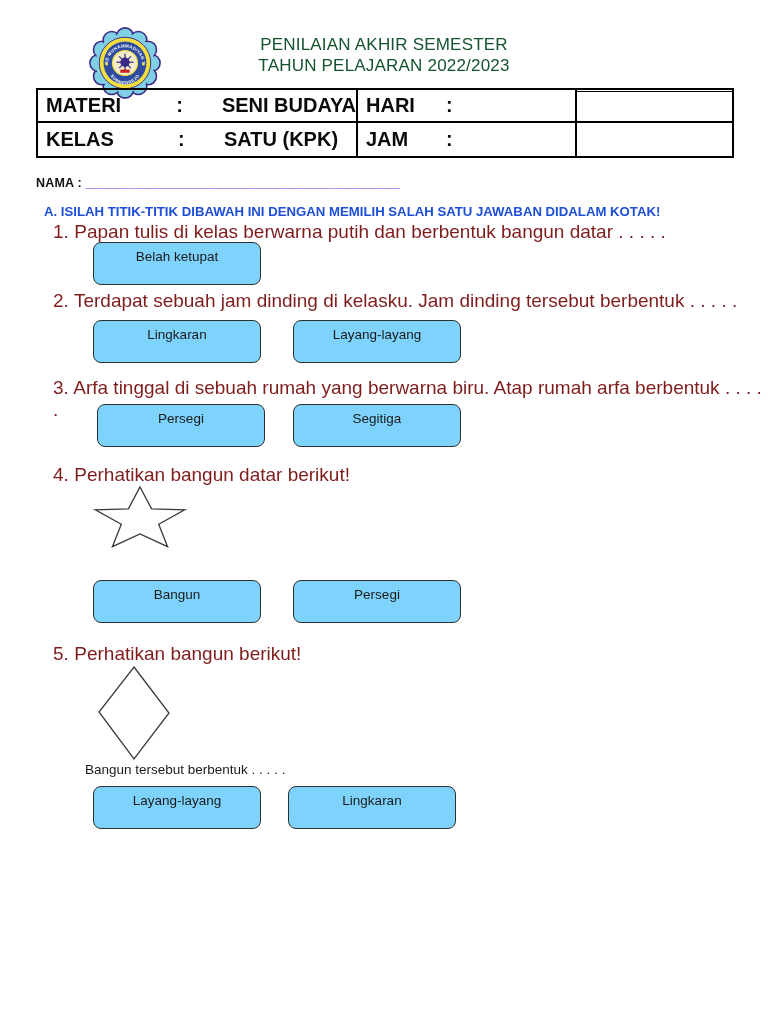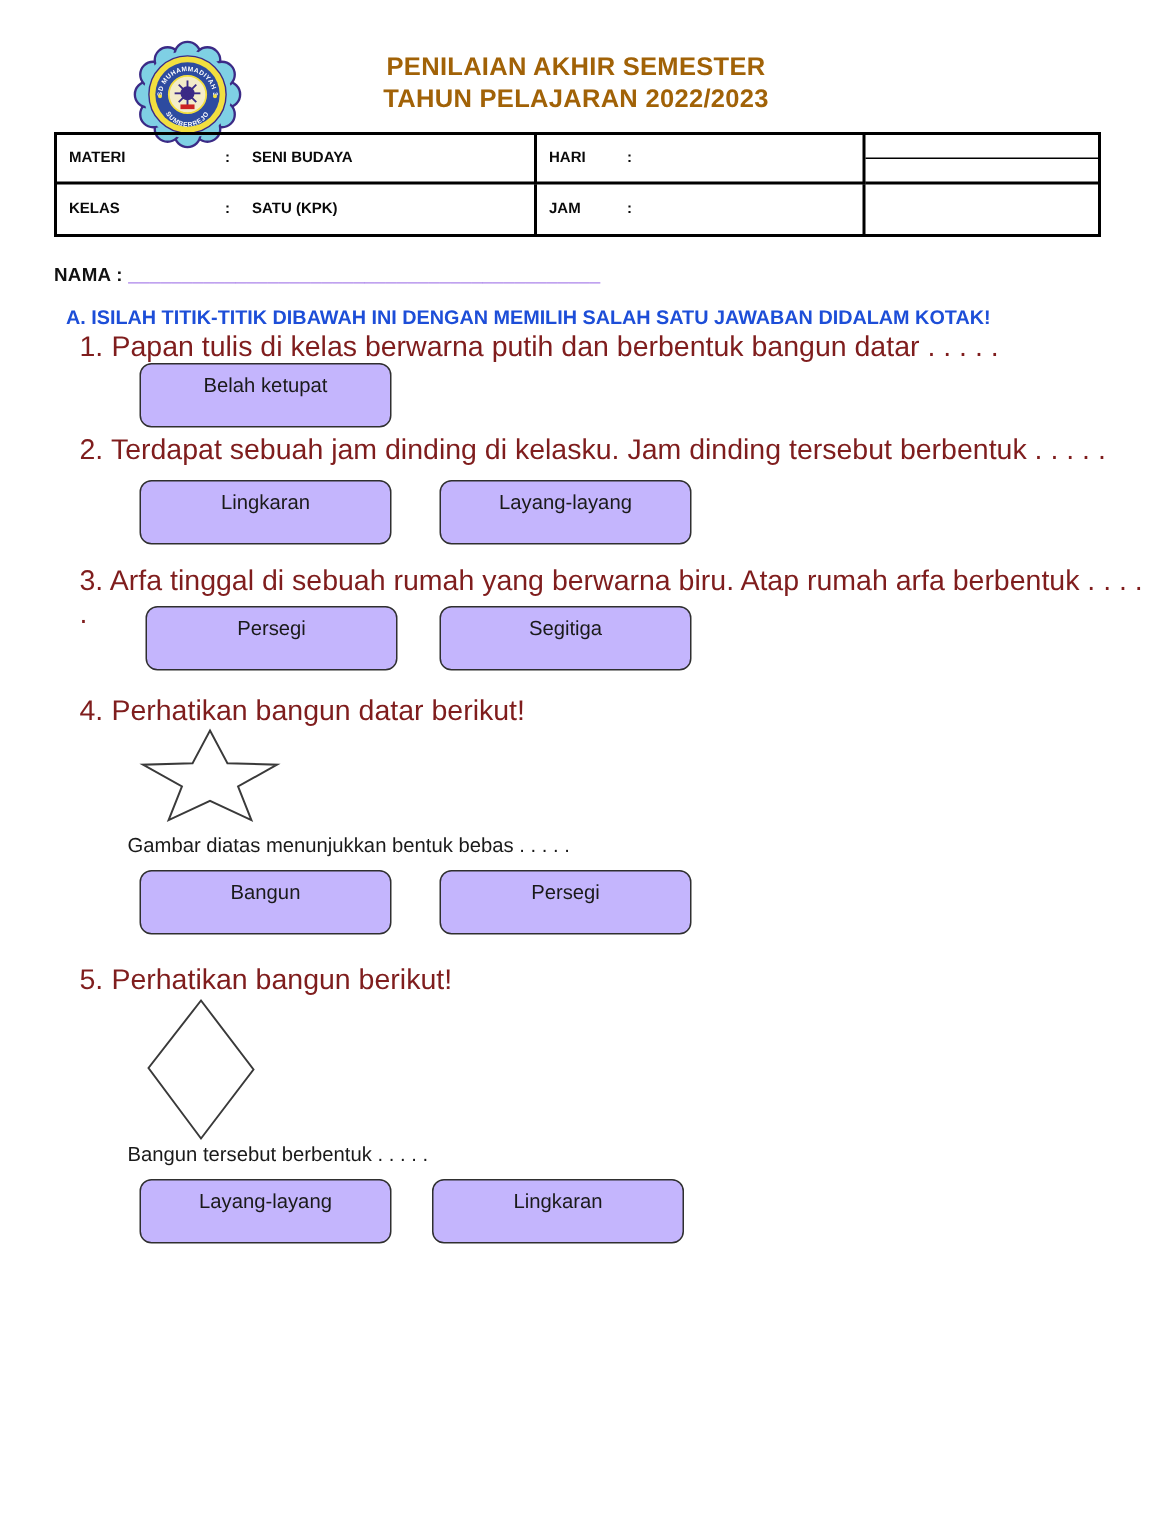--- a/index.html
+++ b/index.html
@@ -5,50 +5,50 @@
   * { margin:0; padding:0; box-sizing:border-box; }
   html,body { background:#ffffff; }
   body { font-family:"Liberation Sans", sans-serif; color:#111; }
   .page {
     position:relative; width:768px; height:1024px; margin:0 auto;
     background:#ffffff; overflow:hidden;
   }
   
   .logo { position:absolute; left:86px; top:24px; width:78px; height:78px; }
   .title-block { position:absolute; left:0; right:0; top:34px; text-align:center; }
-  .title-line { font-size:17px; font-weight:bold; line-height:21px; letter-spacing:0.2px; color:#a16207; }
+  .title-line { font-size:17px; font-weight:normal; line-height:21px; letter-spacing:0.2px; color:#14532d; }
   
   .info-table {
     position:absolute; left:36px; top:88px; width:698px;
     border:2px solid #000; display:grid;
     grid-template-columns:320px 219px 1fr;
     grid-template-rows:33px 33px;
   }
   .cell { border-right:2px solid #000; border-bottom:2px solid #000;
           display:flex; align-items:center; padding-left:8px;
-          font-size:10px; font-weight:bold; color:#0a0a0a; white-space:nowrap; }
+          font-size:20px; font-weight:bold; color:#0a0a0a; white-space:nowrap;gap:28px; }
   .cell.last-col { border-right:none; padding-left:0; }
   .cell.last-row { border-bottom:none; }
   .lbl-w1 { display:inline-block; width:104px; }
   .lbl-w2 { display:inline-block; width:52px; }
   .colon { display:inline-block; width:18px; }
   .split-cell { flex-direction:column; align-items:stretch; }
   .split-half { height:16px; }
   .split-half:first-child { border-bottom:1.6px solid #000; }
   
   .nama-line { position:absolute; left:36px; top:176px; font-size:12.5px; font-weight:bold; letter-spacing:0.2px; }
   .nama-underscores { font-weight:bold; color:#6d28d9; }
   
   .section-title { position:absolute; left:44px; top:204px; font-size:13.2px; font-weight:bold; color:#1d4ed8; }
   .q { position:absolute; left:53px; font-size:19px; color:#7f1d1d; }
   .qnum { display:inline-block; width:16px; }
   .subq { position:absolute; left:85px; font-size:13.5px; color:#1a1a1a; }
   .optbox {
     position:absolute; width:168px; height:43px;
-    border:1.6px solid #2f2f2f; border-radius:8px; background:#c4b5fd;
+    border:1.6px solid #2f2f2f; border-radius:8px; background:#7dd3fc;
     text-align:center; padding-top:6px; font-size:13.5px; color:#1a1a1a;
   }
   .figure { position:absolute; }
   .figure svg { display:block; }
   .shape-stroke { fill:none; stroke:#3a3a3a; stroke-width:1.3; stroke-linejoin:miter; }
 </style>
 </head>
 <body>
 
 <div class="page">
@@ -168,21 +168,20 @@
 
   <div class="q" style="top:464px">
     <span class="qnum">4.</span>
     <span>Perhatikan bangun datar berikut!</span>
   </div>
   <div class="figure" style="left:88px; top:480px">
     <svg width="105" height="78" viewBox="0 0 105 78">
       <polygon class="shape-stroke" points="52,7 63.6,28.8 96.7,29.8 70.7,44.3 79.6,66.7 52,53.9 24.4,66.7 33.3,44.3 7.3,29.8 40.4,28.8"></polygon>
     </svg>
   </div>
-  <div class="subq" style="top:556px">Gambar diatas menunjukkan bentuk bebas . . . . .</div>
   <div class="optbox" style="left:93px; top:580px">
     <span>Bangun</span>
   </div>
   <div class="optbox" style="left:293px; top:580px">
     <span>Persegi</span>
   </div>
 
   <div class="q" style="top:643px">
     <span class="qnum">5.</span>
     <span>Perhatikan bangun berikut!</span>

